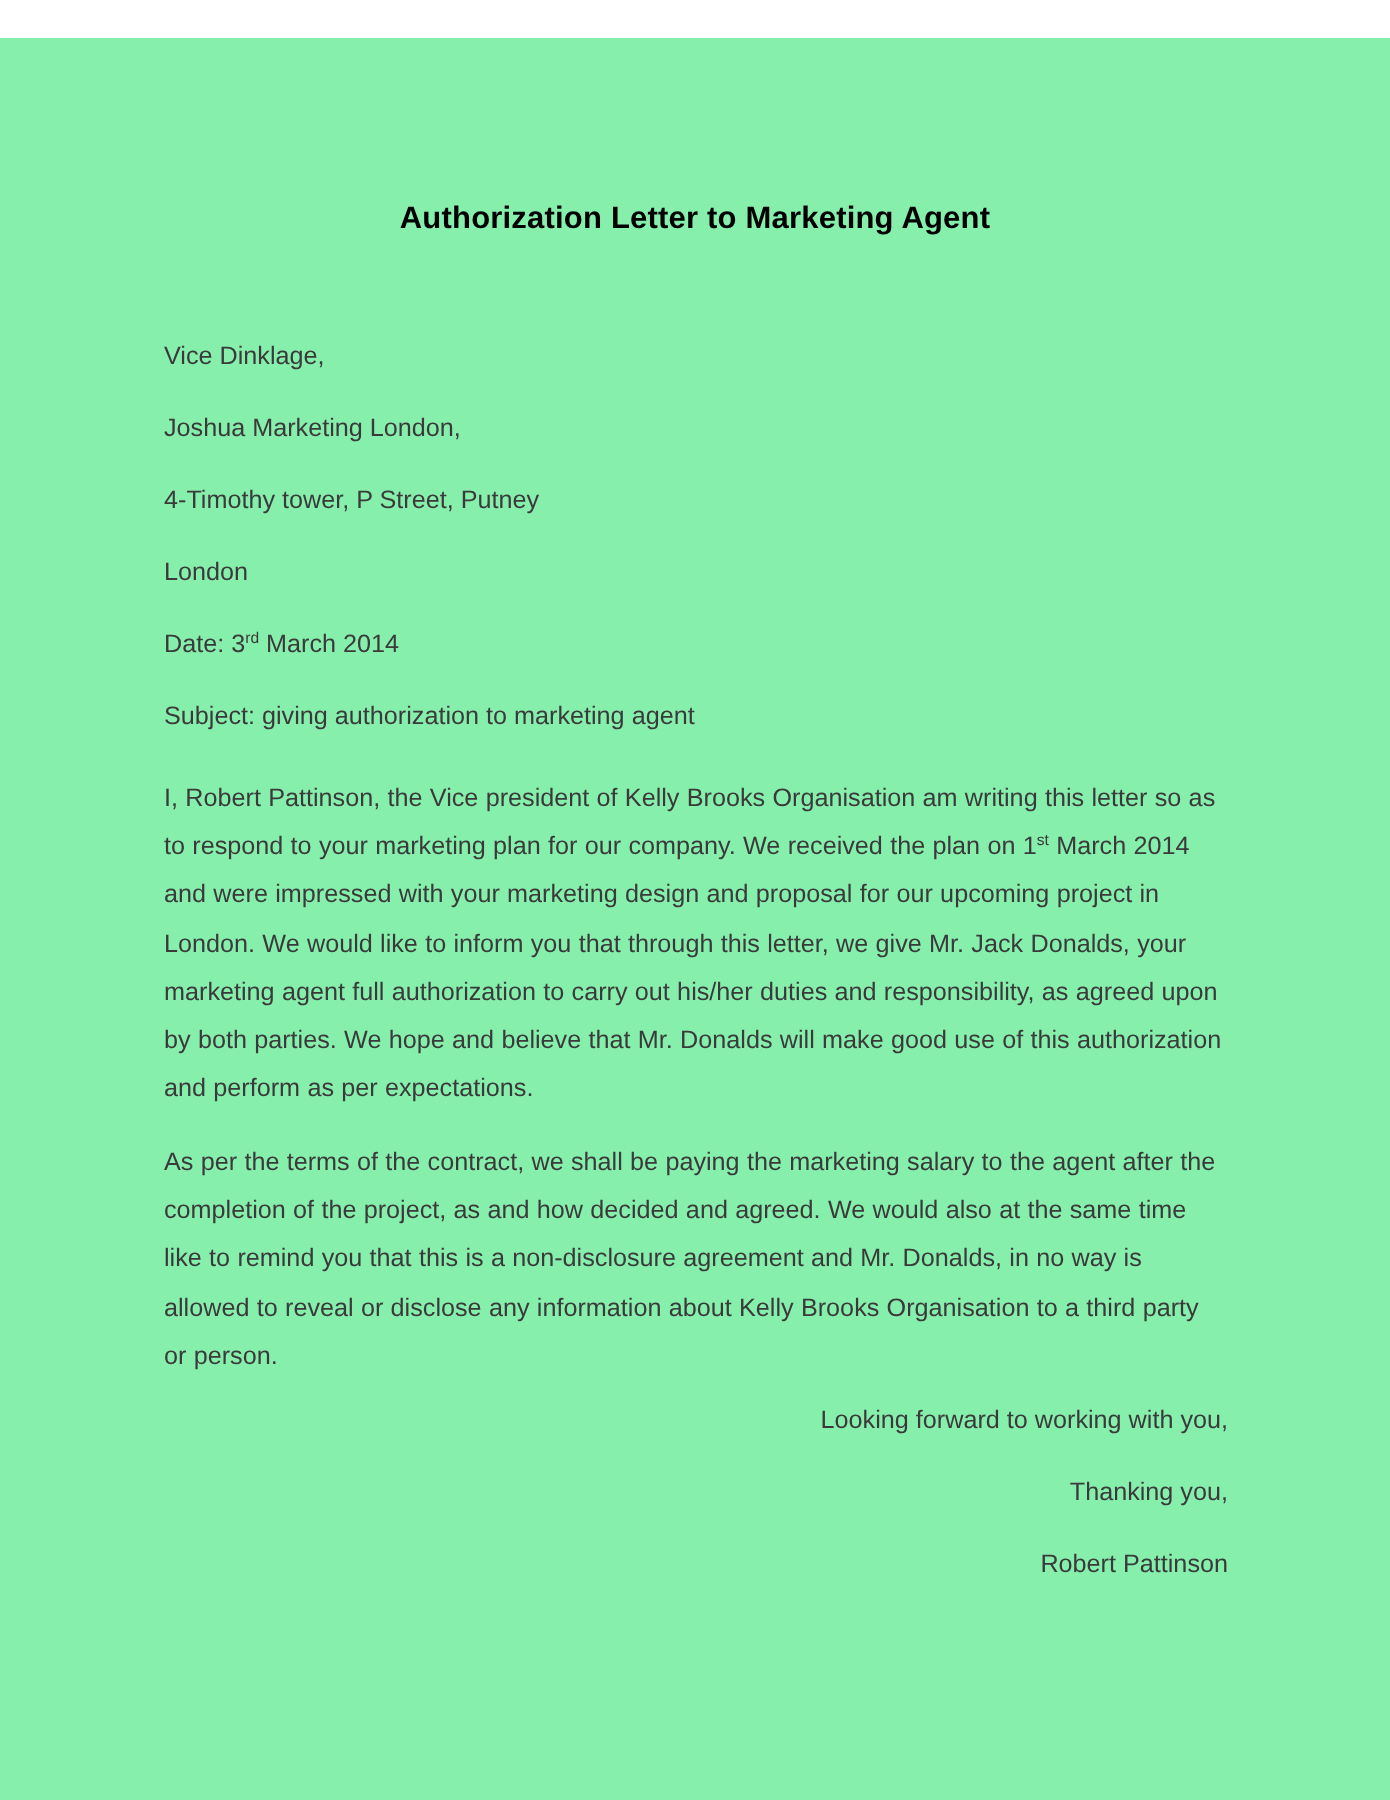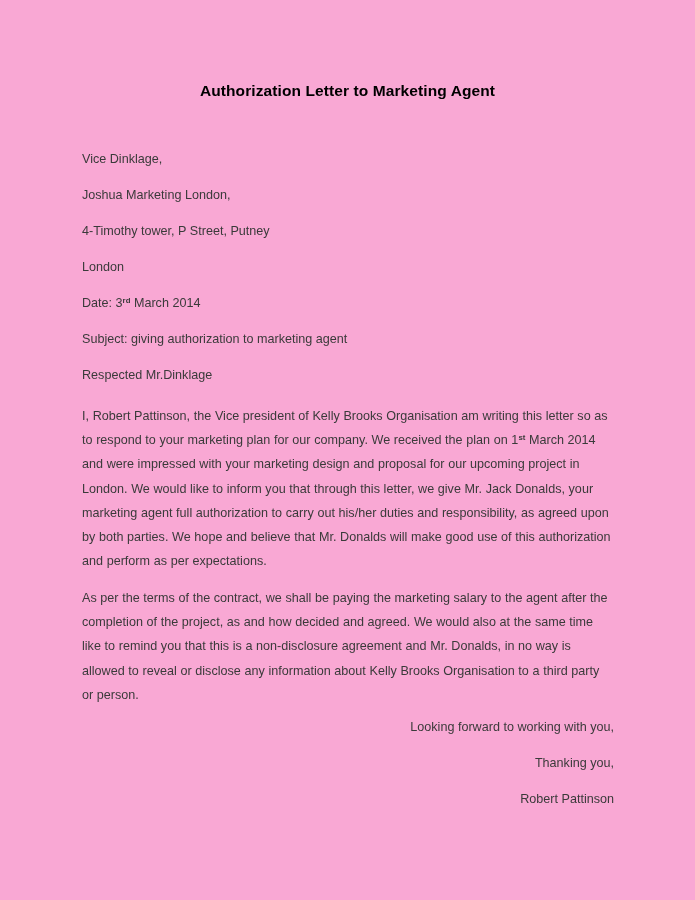--- a/index.html
+++ b/index.html
@@ -10,22 +10,23 @@
   body {
     width: 695px;
     height: 900px;
     position: relative;
     font-family: "Liberation Sans", sans-serif;
     -webkit-font-smoothing: antialiased;
   }
   .page {
     position: absolute;
     inset: 0;
-    background: #f9a8d4;
+    background: #86efac;
     overflow: hidden;
+    margin-top: 19px;
   }
   .doc-title {
     position: absolute;
     left: 0;
     right: 0;
     top: 82px;
     text-align: center;
     font-size: 15.5px;
     font-weight: bold;
     color: #000000;
@@ -66,21 +67,20 @@
     font-size: 12.6px;
     color: #3a3a3a;
     line-height: 14px;
     margin: 0 0 22px 0;
     white-space: nowrap;
   }
   sup {
     font-size: 0.62em;
     vertical-align: 0.55em;
     line-height: 0;
-    font-weight: bold;
   }
 </style>
 </head>
 <body>
 
 <div class="page">
 
   <div class="doc-title">Authorization Letter to Marketing Agent</div>
 
   <div class="content">
@@ -89,21 +89,20 @@
       <p class="hline">Vice Dinklage,</p>
       <p class="hline">Joshua Marketing  London,</p>
       <p class="hline">4-Timothy tower, P Street, Putney</p>
       <p class="hline">London</p>
     </div>
 
     <p class="hline"><span>Date: 3</span><sup>rd</sup><span> March 2014</span></p>
 
     <p class="hline">Subject: giving authorization to marketing agent</p>
 
-    <p class="hline">Respected Mr.Dinklage</p>
 
     <p class="para para-1"><span>I, Robert Pattinson, the Vice president of Kelly Brooks Organisation am writing this letter so as to respond to your marketing plan for our company. We received the plan on 1</span><sup>st</sup><span> March 2014 and were impressed with your marketing design and proposal for our upcoming project in London. We would like to inform you that through this letter, we give Mr. Jack Donalds, your marketing agent full authorization to carry out his/her duties and responsibility, as agreed upon by both parties. We hope and believe that Mr. Donalds will make good use of this authorization and perform as per expectations.</span></p>
 
     <p class="para para-2">As per the terms of the contract, we shall be paying the marketing salary to the agent after the completion of the project, as and how decided and agreed. We would also at the same time like to remind you that this is a non-disclosure agreement and Mr. Donalds, in no way is allowed to reveal or disclose any information about Kelly Brooks Organisation to a third party or person.</p>
 
     <div class="closing-block">
       <p class="closing-line">Looking forward to working with you,</p>
       <p class="closing-line">Thanking you,</p>
       <p class="closing-line">Robert Pattinson</p>
     </div>

